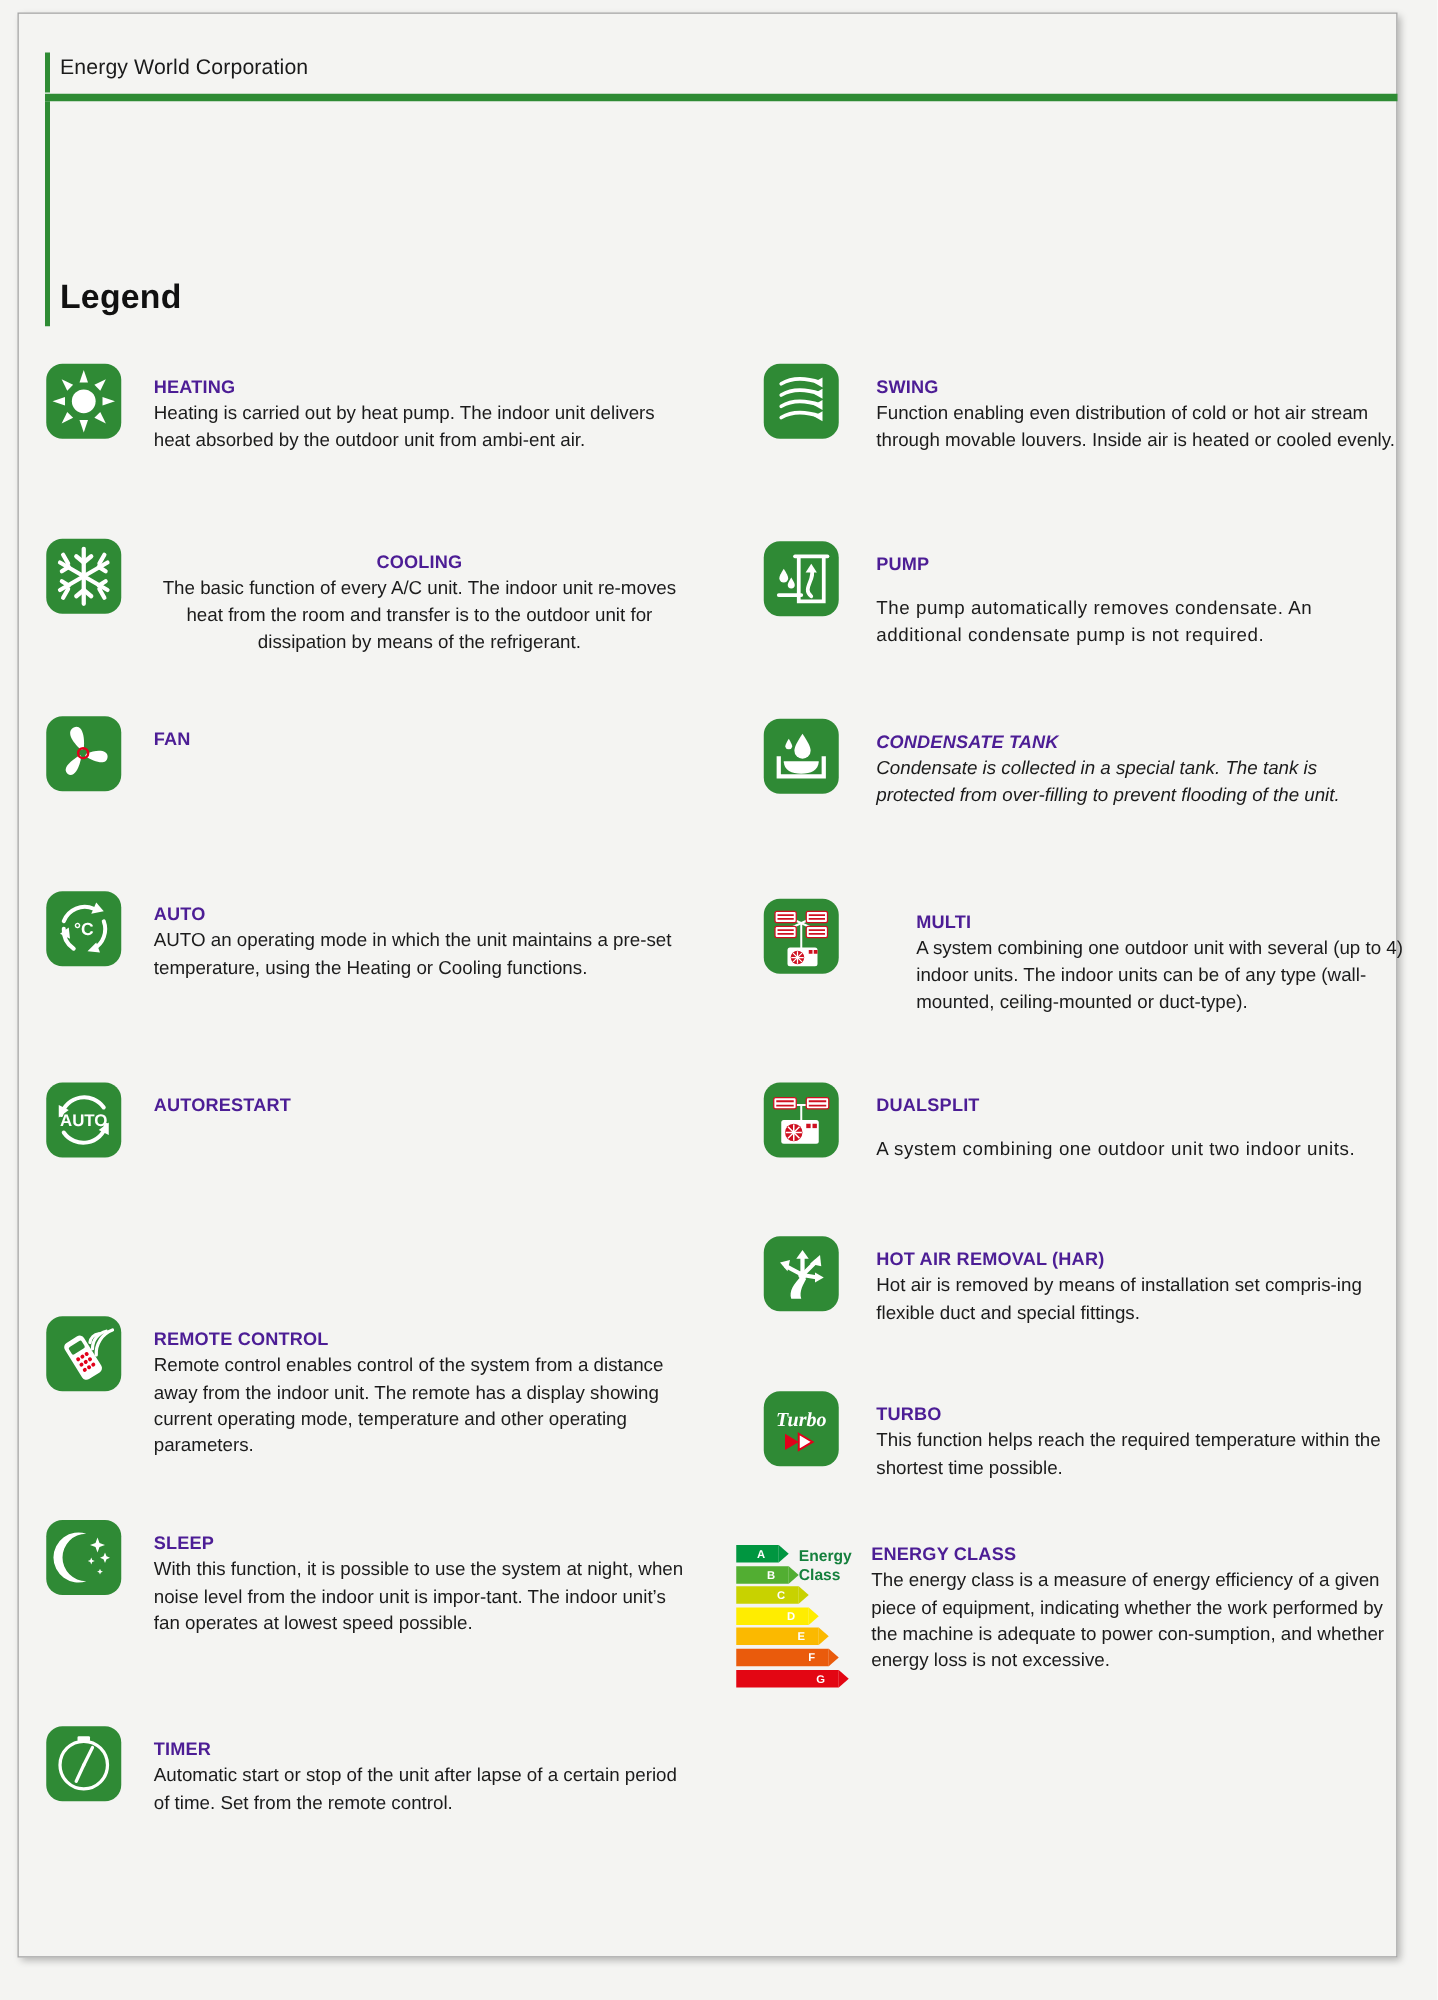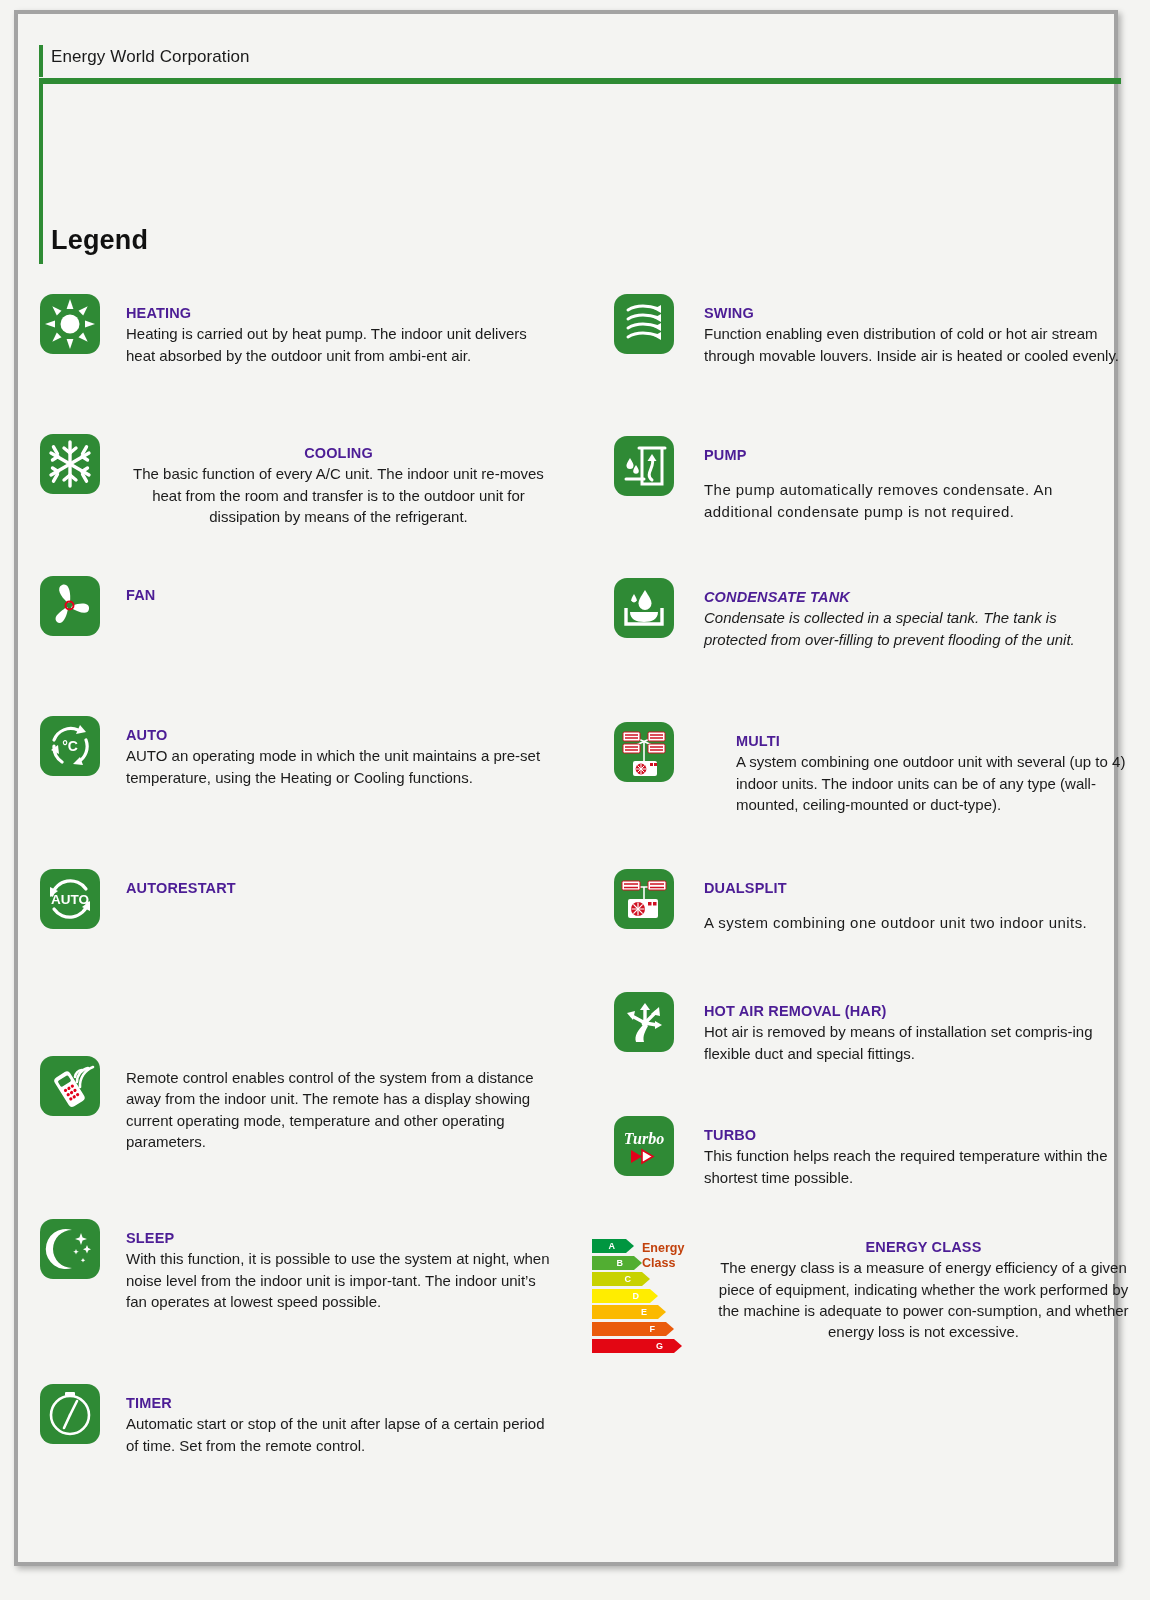--- a/index.html
+++ b/index.html
@@ -10,21 +10,21 @@
     width:1150px;height:1600px;
     background:#f4f4f2;
     box-sizing:border-box;
     overflow:hidden;
   }
   .sheet{
     position:absolute;
     left:14px;top:10px;
     width:1104px;height:1556px;
     background:#f4f4f2;
-    border:4px solid #a3a3a3;
+    border:1px solid #a3a3a3;
     box-shadow:3px 3px 6px rgba(0,0,0,0.28);
     box-sizing:border-box;
   }
 
   
   .hdr-vbar{
     position:absolute;left:21px;top:31px;width:4px;height:32px;background:#2e8b34;
   }
   .hdr-title{
     position:absolute;left:33px;top:33px;
@@ -74,21 +74,21 @@
     color:#fff;font-size:9px;font-weight:bold;
     padding-right:11px;box-sizing:border-box;
   }
   .enbar:after{
     content:"";position:absolute;right:-8px;top:0;
     width:0;height:0;border-top:7px solid transparent;border-bottom:7px solid transparent;
     border-left:8px solid currentColor;
   }
   .enclass-txt{
     position:absolute;left:50px;top:2px;
-    font-size:12.5px;font-weight:bold;color:#c2410c;line-height:1.18;
+    font-size:12.5px;font-weight:bold;color:#15803d;line-height:1.18;
   }
 </style>
 </head>
 <body>
 
 <div class="page">
   <div class="sheet">
 
     <div class="hdr-vbar"></div>
     <div class="hdr-title">Energy World Corporation</div>
@@ -225,20 +225,21 @@
               </g>
             </g>
             <g fill="none" stroke="#ffffff" stroke-width="2.6" stroke-linecap="round">
               <path d="M35 21 A8 8 0 0 1 42 14"></path>
               <path d="M37 26 A14 14 0 0 1 48 12"></path>
               <path d="M40 31 A20 20 0 0 1 53 11"></path>
             </g>
           </svg>
         </div>
         <div class="etxt" style="left:86px;top:11px;width:425px;">
+          <p class="etitle">REMOTE CONTROL</p>
           <p class="edesc">Remote control enables control of the system from a distance away from the indoor unit. The remote has a display showing current operating mode, temperature and other operating parameters.</p>
         </div>
       </div>
 
       <div class="entry" style="top:925px;left:0;width:520px;">
         <div class="tile">
           <svg viewBox="0 0 60 60">
             <path d="M32 11 A20 20 0 1 0 32 49 A16 16 0 1 1 32 11 Z" fill="#ffffff"></path>
             <g fill="#ffffff">
               <polygon points="41,14 42.6,18.4 47,20 42.6,21.6 41,26 39.4,21.6 35,20 39.4,18.4"></polygon>
@@ -489,21 +490,21 @@
                 <div class="enbar" style="width: 82px; background: rgb(227, 6, 19); color: rgb(227, 6, 19);">
                   <span style="color: rgb(255, 255, 255);">G</span>
                 </div>
               </div>
             </div>
           <div class="enclass-txt">
             <div>Energy</div>
             <div>Class</div>
           </div>
         </div>
-        <div class="etxt" style="left:124px;top:0px;width:415px;text-align:center;">
+        <div class="etxt" style="left:108px;top:0px;width:415px;">
           <p class="etitle">ENERGY CLASS</p>
           <p class="edesc">The energy class is a measure of energy efficiency of a given piece of equipment, indicating whether the work performed by the machine is adequate to power con-sumption, and whether energy loss is not excessive.</p>
         </div>
       </div>
 
     </div>
 
   </div>
 </div>
 

